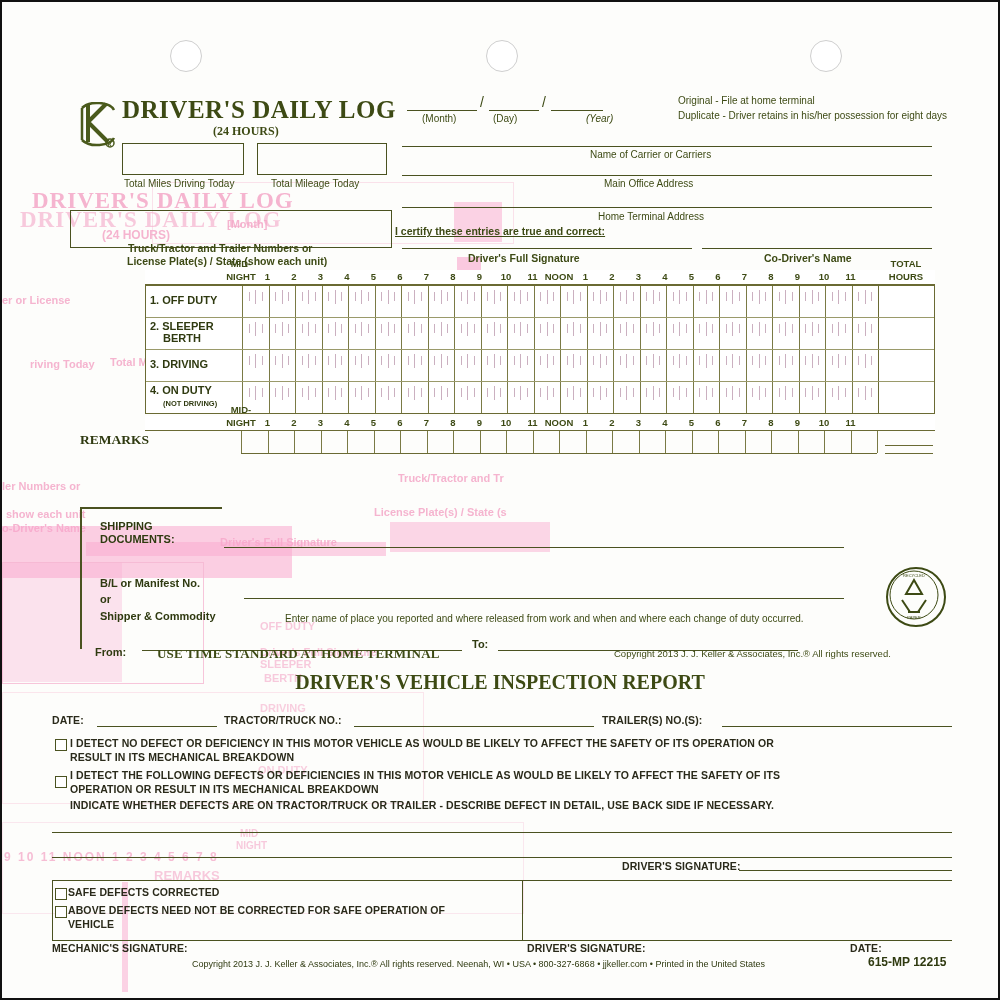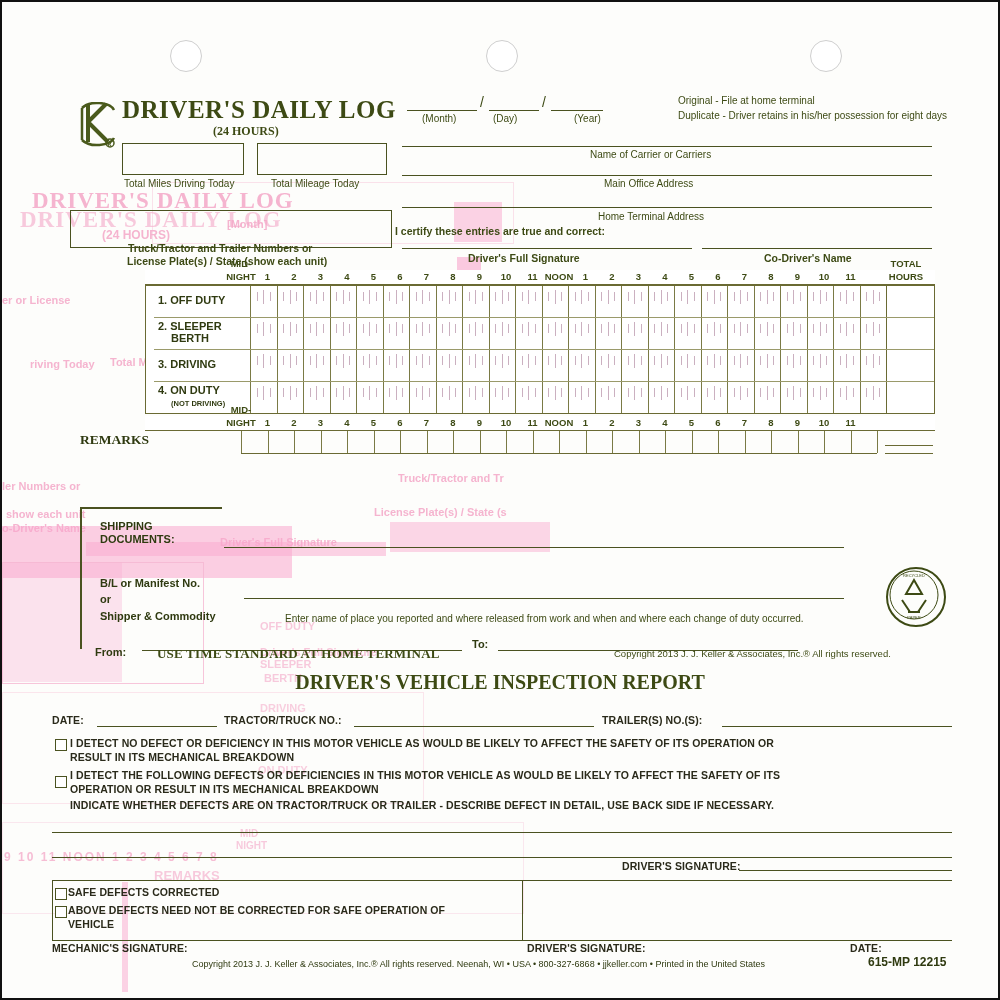--- a/index.html
+++ b/index.html
@@ -161,38 +161,38 @@
     <div class="title" style="left:120px;top:94px;font-size:25px;letter-spacing:.5px;">DRIVER'S DAILY LOG</div>
     <div class="title" style="left:211px;top:122px;font-size:12px;font-weight:bold;">(24 HOURS)</div>
 
     <div class="line" style="left:405px;top:108px;width:70px;"></div>
     <div class="line" style="left:487px;top:108px;width:50px;"></div>
     <div class="line" style="left:549px;top:108px;width:52px;"></div>
     <div class="lbl" style="left:478px;top:92px;font-size:14px;">/</div>
     <div class="lbl" style="left:540px;top:92px;font-size:14px;">/</div>
     <div class="lbl" style="left:420px;top:111px;">(Month)</div>
     <div class="lbl" style="left:491px;top:111px;">(Day)</div>
-    <div class="lbl" style="left:572px;top:111px;">(Year)</div>
+    <div class="lbl" style="left:584px;top:111px;font-style:italic;">(Year)</div>
 
     <div class="lbl" style="left:676px;top:93px;">Original - File at home terminal</div>
     <div class="lbl" style="left:676px;top:108px;">Duplicate - Driver retains in his/her possession for eight days</div>
 
     <div class="boxy" style="left:120px;top:141px;width:120px;height:30px;"></div>
     <div class="boxy" style="left:255px;top:141px;width:128px;height:30px;"></div>
     <div class="lbl" style="left:122px;top:176px;">Total Miles Driving Today</div>
     <div class="lbl" style="left:269px;top:176px;">Total Mileage Today</div>
 
     <div class="line" style="left:400px;top:144px;width:530px;"></div>
     <div class="lbl" style="left:588px;top:147px;">Name of Carrier or Carriers</div>
     <div class="line" style="left:400px;top:173px;width:530px;"></div>
     <div class="lbl" style="left:602px;top:176px;">Main Office Address</div>
     <div class="line" style="left:400px;top:205px;width:530px;"></div>
     <div class="lbl" style="left:596px;top:209px;">Home Terminal Address</div>
 
-    <div class="lblb" style="left:393px;top:223px;">I certify these entries are true and correct:</div>
+    <div class="lblb" style="left:393px;top:223px;text-decoration:underline;">I certify these entries are true and correct:</div>
 
     <div class="boxy" style="left:68px;top:208px;width:320px;height:36px;"></div>
     <div class="lblb" style="left:126px;top:240px;">Truck/Tractor and Trailer Numbers or</div>
     <div class="lblb" style="left:125px;top:253px;">License Plate(s) / State (show each unit)</div>
 
     <div class="line" style="left:400px;top:246px;width:290px;"></div>
     <div class="lblb" style="left:466px;top:250px;">Driver's Full Signature</div>
     <div class="line" style="left:700px;top:246px;width:230px;"></div>
     <div class="lblb" style="left:762px;top:250px;">Co-Driver's Name</div>
 
@@ -219,21 +219,21 @@
           <div class="tick" style="left: 546.5px; top: 1px;">5</div>
           <div class="tick" style="left: 573px; top: 1px;">6</div>
           <div class="tick" style="left: 599.5px; top: 1px;">7</div>
           <div class="tick" style="left: 626px; top: 1px;">8</div>
           <div class="tick" style="left: 652.5px; top: 1px;">9</div>
           <div class="tick" style="left: 679px; top: 1px;">10</div>
           <div class="tick" style="left: 705.5px; top: 1px;">11</div>
           <div class="tick" style="left: 761px; top: -12px;">TOTAL</div>
           <div class="tick" style="left: 761px; top: 1px;">HOURS</div>
         </div>
-      <div class="gridbody" id="gridbody" style="padding-left: 8px;">
+      <div class="gridbody" id="gridbody" style="padding-left: 0px;">
           <div class="grow">
             <div class="rowlbl" style="top: 9px; left: 4px;">1. OFF DUTY</div>
             <div class="vmaj" style="left: 96px;"></div>
             <div class="vqt" style="left: 102.625px; top: 8px; height: 7px;"></div>
             <div class="vqt" style="left: 102.625px; height: 7px; bottom: 8px;"></div>
             <div class="vqt" style="left: 109.25px; top: 4px; height: 12px;"></div>
             <div class="vqt" style="left: 109.25px; height: 12px; bottom: 4px;"></div>
             <div class="vqt" style="left: 115.875px; top: 8px; height: 7px;"></div>
             <div class="vqt" style="left: 115.875px; height: 7px; bottom: 8px;"></div>
             <div class="vmaj" style="left: 122.5px;"></div>

